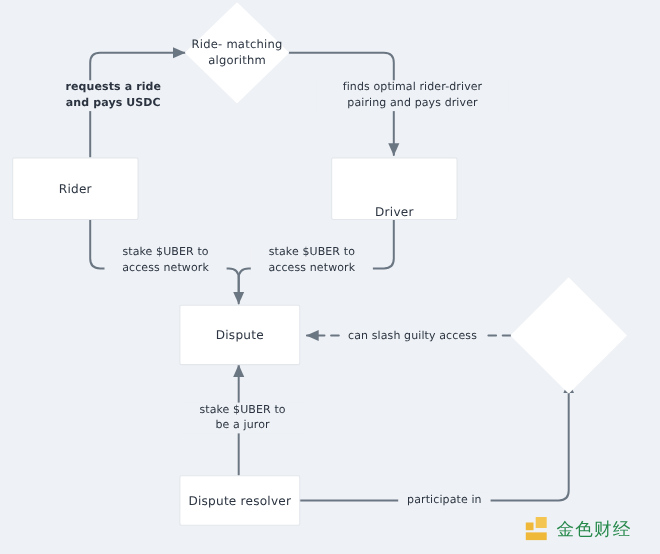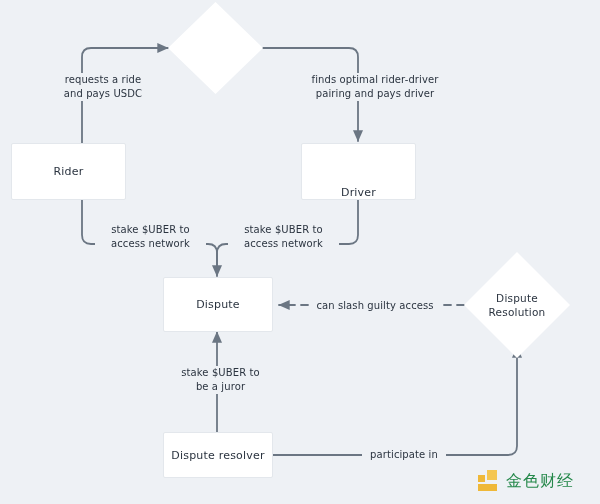--- a/index.html
+++ b/index.html
@@ -122,45 +122,46 @@
     <path d="M 217 432 L 217 332" marker-end="url(#arrow)"></path>
 
     <path d="M 272 455 L 508 455 Q 517 455 517 446 L 517 347" marker-end="url(#arrow)"></path>
 
     <path stroke-dasharray="7 6" d="M 464 305 L 279 305" marker-end="url(#arrow)"></path>
   </g>
 </svg>
 
 <div class="node-diamond" style="left:168px; top:2px; width:95px; height:92px;">
   <div class="diamond-shape"></div>
+  <div class="diamond-label">Ride-
+matching
+algorithm</div>
 </div>
 
 <div class="node-box" style="left:11px; top:143px; width:115px; height:57px;">
   <span>Rider</span>
 </div>
 
 <div class="node-box" style="left:301px; top:143px; width:115px; height:57px;align-items:flex-end;">
   <span>Driver</span>
 </div>
 
 <div class="node-box" style="left:163px; top:277px; width:110px; height:55px;">
   <span>Dispute</span>
 </div>
 
 <div class="node-diamond" style="left:464px; top:252px; width:106px; height:106px;">
   <div class="diamond-shape"></div>
-  <div class="diamond-label">Dispute
-Resolution</div>
 </div>
 
 <div class="node-box" style="left:163px; top:432px; width:110px; height:46px;">
   <span>Dispute resolver</span>
 </div>
 
-<div class="edge-label on-bg" style="left:40px; top:73px; width:120px;">requests a ride
+<div class="edge-label on-bg" style="left:40px; top:73px; width:120px;font-weight:bold;">requests a ride
 and pays USDC</div>
 
 <div class="edge-label on-bg" style="left:288px; top:73px; width:168px;">finds optimal rider-driver
 pairing and pays driver</div>
 
 <div class="edge-label on-bg" style="left:95px; top:223px; width:105px;">stake $UBER to
 access network</div>
 
 <div class="edge-label on-bg" style="left:228px; top:223px; width:105px;">stake $UBER to
 access network</div>

